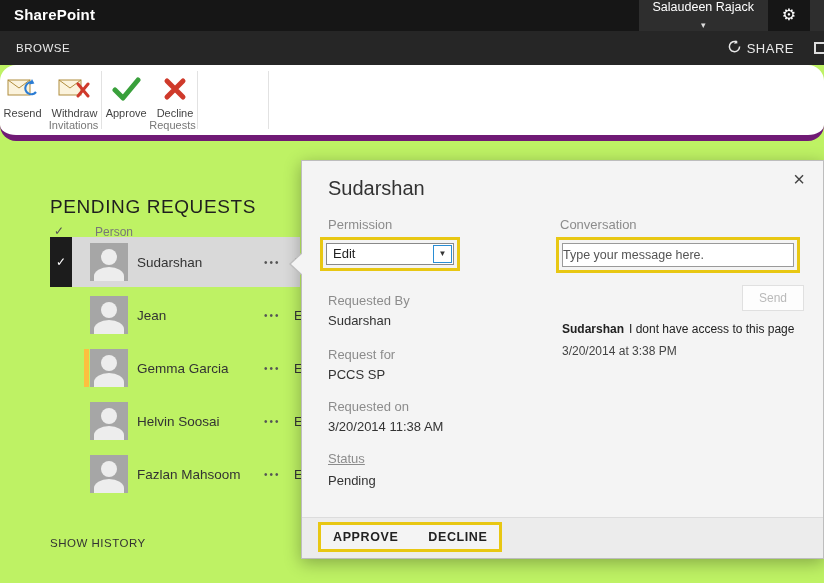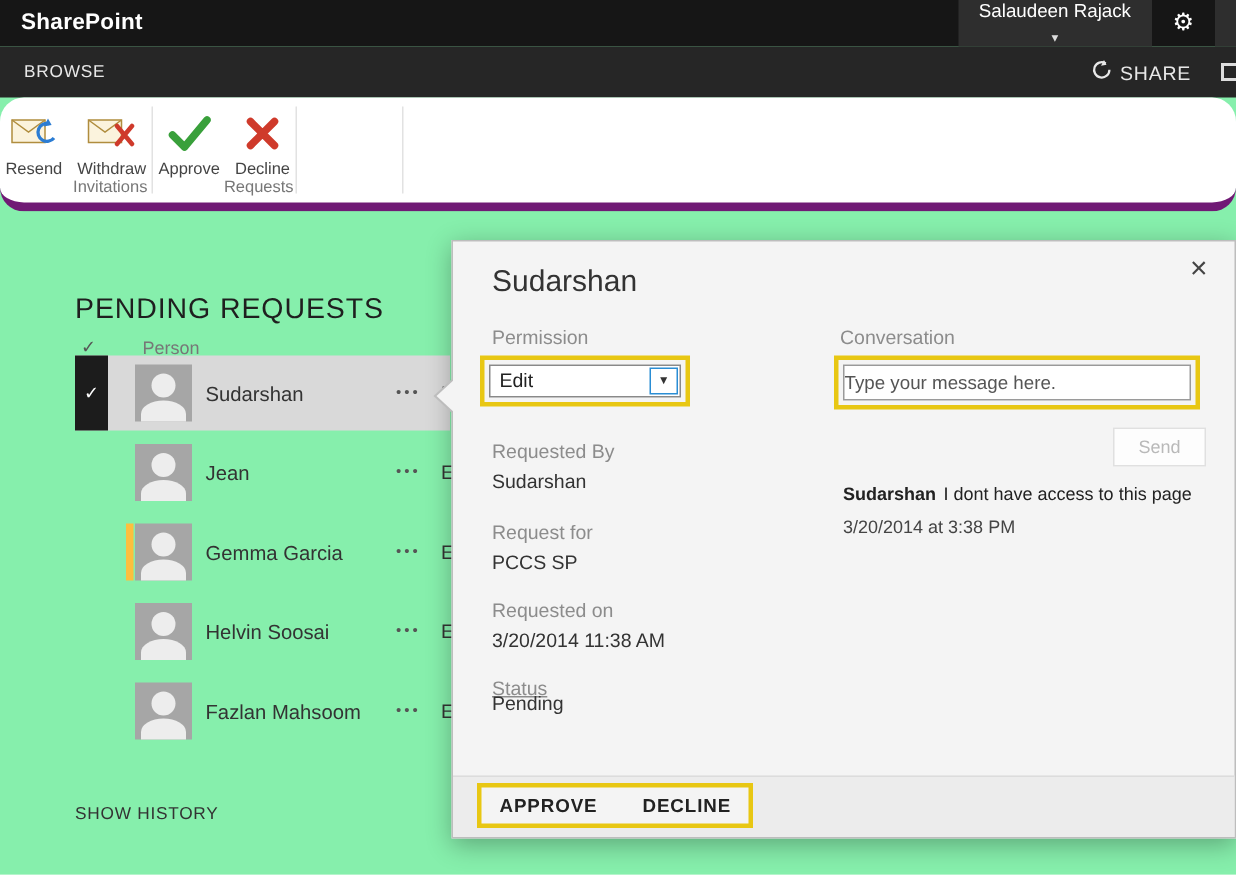--- a/index.html
+++ b/index.html
@@ -1,17 +1,17 @@
 <!DOCTYPE html>
 <html><head>
 <meta charset="utf-8">
 <style>
   * { margin:0; padding:0; box-sizing:border-box; }
   body { font-family:"Liberation Sans", sans-serif; }
-  .page { position:relative; width:824px; height:583px; background:#86efac; overflow:hidden; }
+  .page { position:relative; width:824px; height:583px; background:#bef264; overflow:hidden; }
 
   
   .suitebar { position:absolute; left:0; top:0; width:100%; height:31px; background:#161616; }
   .brand { position:absolute; left:14px; top:6px; color:#fff; font-size:15px; font-weight:700; letter-spacing:.2px; }
   .user-area { position:absolute; right:56px; top:0; height:31px; background:#2e2e2e; padding:0 14px; display:flex; align-items:center; gap:6px; color:#fff; font-size:12.5px;flex-direction:column; }
   .caret { font-size:9px; color:#ddd; }
   .gear { position:absolute; right:28px; top:5px; color:#fff; font-size:16px; cursor:default; }
   .edge-sliver { position:absolute; right:0; top:0; width:14px; height:31px; background:#2e2e2e; }
 
   
@@ -212,21 +212,21 @@
     <span class="flabel" style="left:26px;top:132px;">Requested By</span>
     <span class="fvalue" style="left:26px;top:152px;">Sudarshan</span>
 
     <span class="flabel" style="left:26px;top:186px;">Request for</span>
     <span class="fvalue" style="left:26px;top:206px;">PCCS SP</span>
 
     <span class="flabel" style="left:26px;top:238px;">Requested on</span>
     <span class="fvalue" style="left:26px;top:258px;">3/20/2014 11:38 AM</span>
 
     <span class="flabel" style="left:26px;top:290px;text-decoration:underline;">Status</span>
-    <span class="fvalue" style="left:26px;top:300px;">Pending</span>
+    <span class="fvalue" style="left:26px;top:312px;">Pending</span>
 
     <span class="flabel" style="left:258px;top:56px;">Conversation</span>
     <div class="hl hl-input">
       <input class="msg-input" type="text" placeholder="Type your message here." style="">
     </div>
     <div class="send-btn">Send</div>
 
     <div class="msg-block">
       <div>
         <span class="msg-author">Sudarshan</span><span>I dont have access to this page</span>

